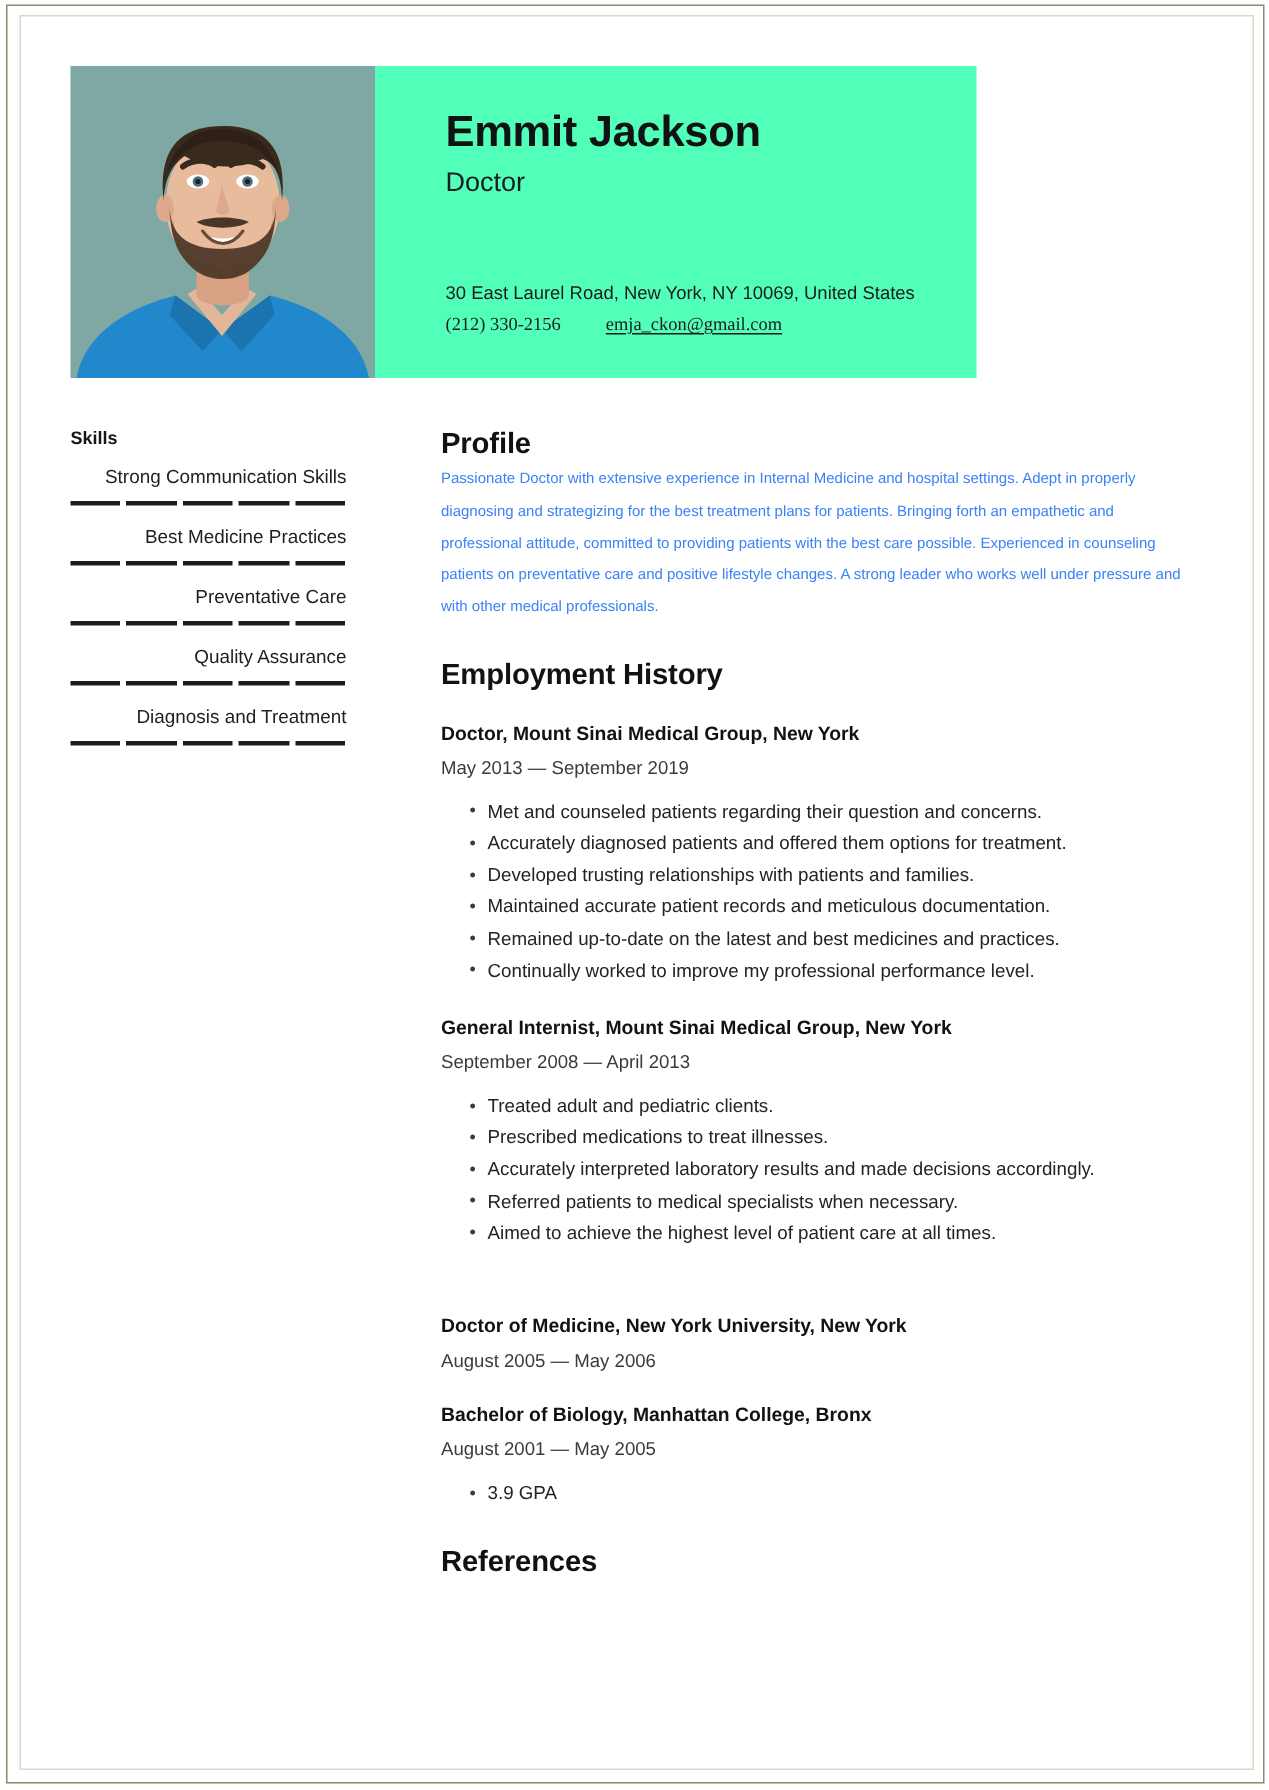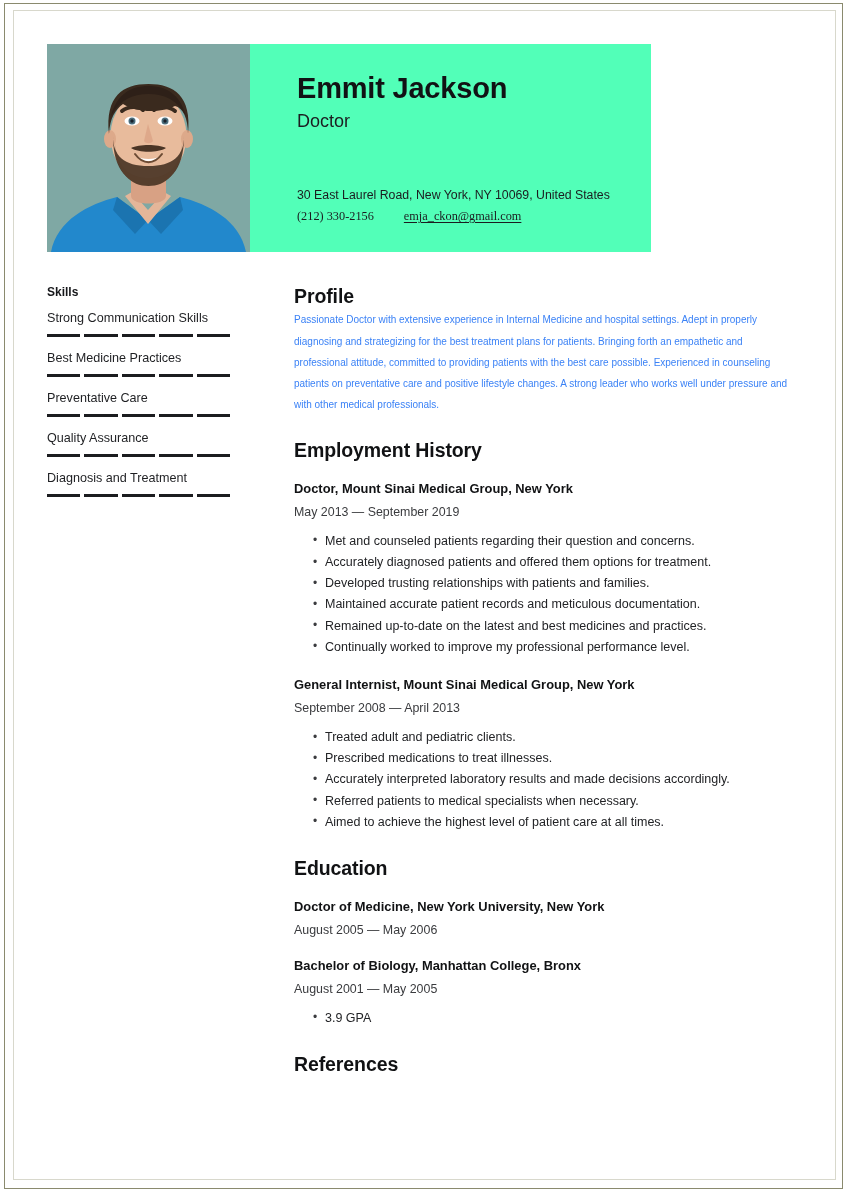--- a/index.html
+++ b/index.html
@@ -117,20 +117,21 @@
     width: 184px;
   }
   .sidebar-heading {
     font-size: 12px;
     font-weight: bold;
     color: #16171a;
     margin-bottom: 11px;
   }
   .skill {
     margin-bottom: 7px;
+    text-align: right;
   }
   .skill-name {
     font-size: 12.6px;
     color: #1e1f22;
     line-height: 17px;
     margin-bottom: 7px;
     white-space: nowrap;
   }
   .skill-bar {
     display: flex;
@@ -361,21 +362,20 @@
             <li>Accurately interpreted laboratory results and made decisions accordingly.</li>
             <li>Referred patients to medical specialists when necessary.</li>
             <li>Aimed to achieve the highest level of patient care at all times.</li>
           </ul>
         </div>
       </section>
 
       <div class="sec-spacer-lg"></div>
 
       <section>
-        <h2 class="sec-title">Education</h2>
 
         <div class="block">
           <div class="entry-title">Doctor of Medicine, New York University, New York</div>
           <div class="entry-dates">August 2005 — May 2006</div>
         </div>
 
         <div class="block">
           <div class="entry-title">Bachelor of Biology, Manhattan College, Bronx</div>
           <div class="entry-dates">August 2001 — May 2005</div>
           <ul class="bullets">

